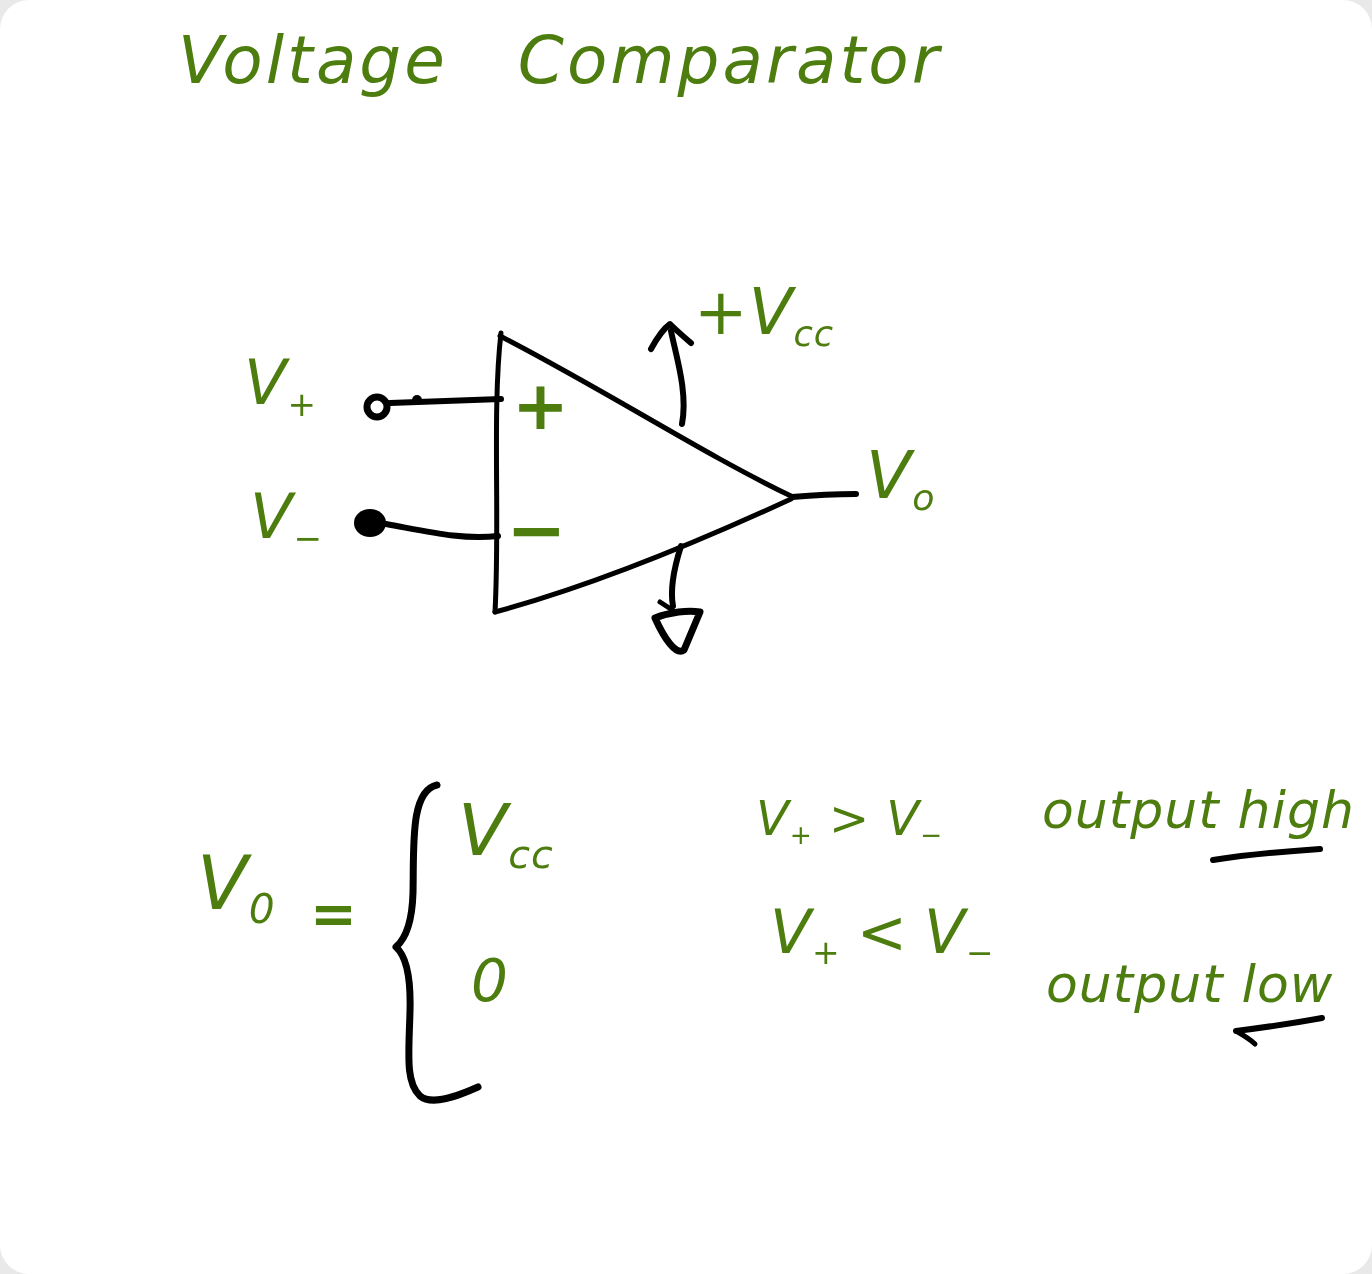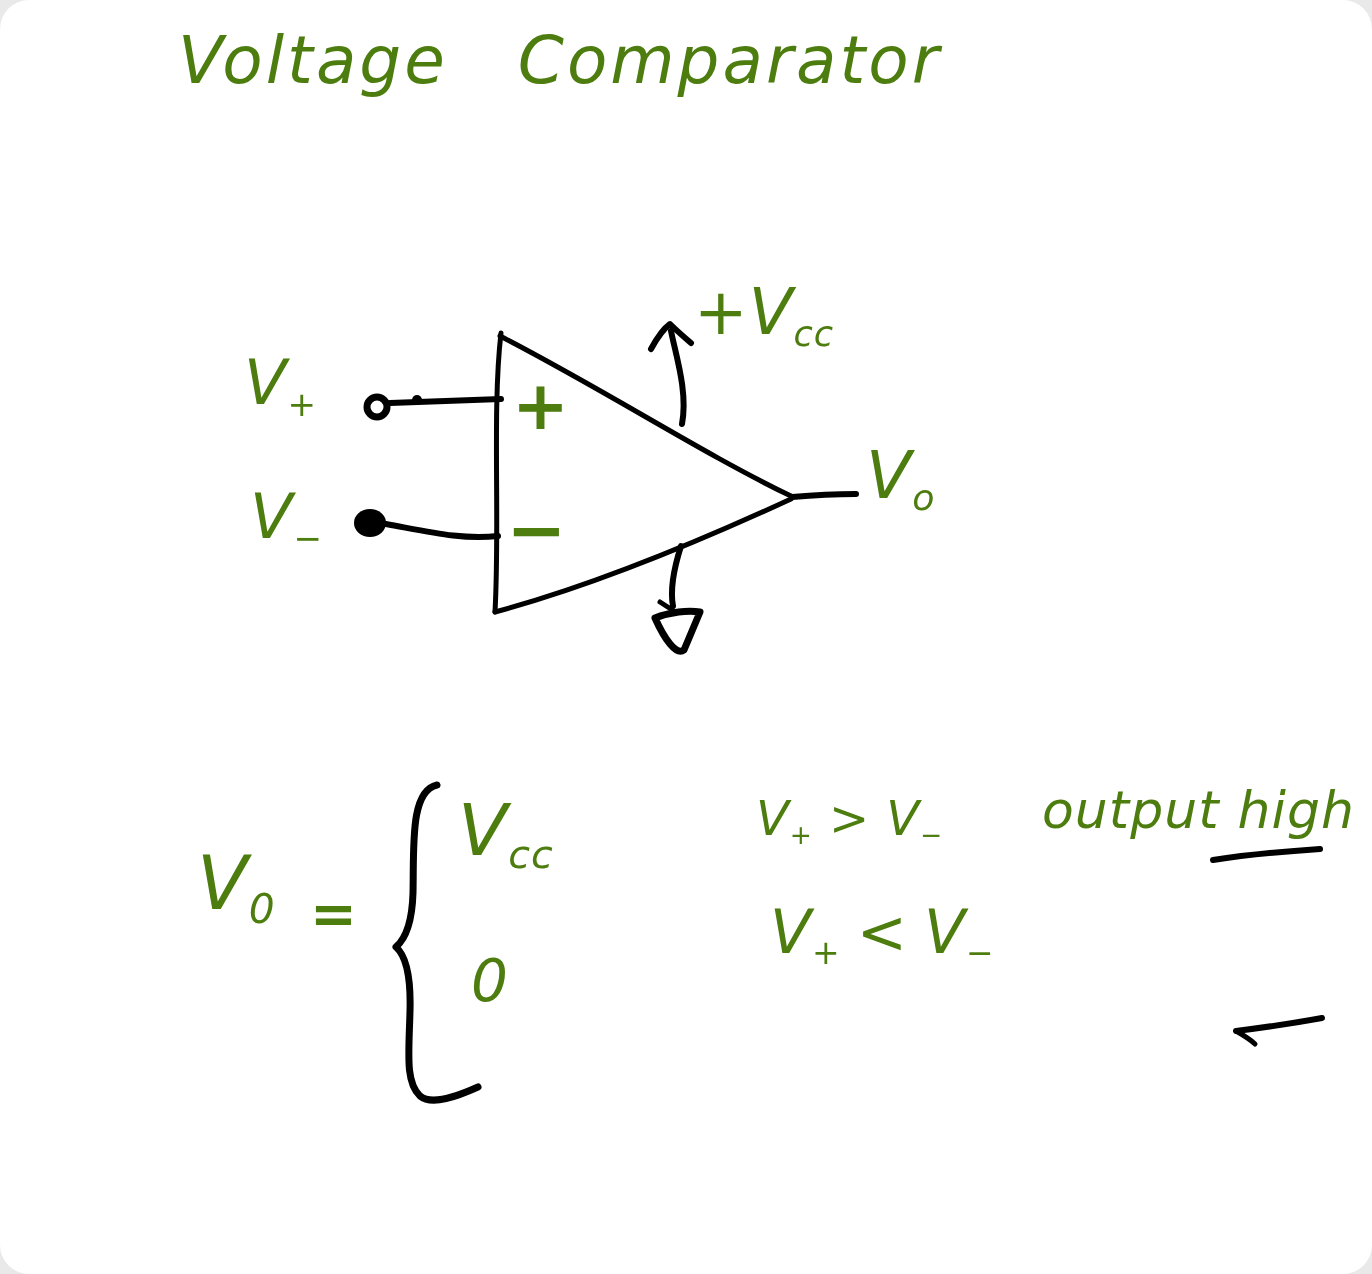--- a/index.html
+++ b/index.html
@@ -112,14 +112,17 @@
   </div>
 
   <div class="lbl" style="left:471px; top:952px; font-size:58px;">
     <span>0</span><span class="sub"></span>
   </div>
 
   <div class="lbl" style="left:770px; top:902px; font-size:60px;">
     <span>V</span><span class="sub">+</span><span class="op">&lt;</span><span>V</span><span class="sub">−</span>
   </div>
 
+  <div class="lbl" style="left:1046px; top:958px; font-size:52px;">
+    <span>output</span><span class="note-word">low</span>
+  </div>
 
 </div>
 
 </body></html>

